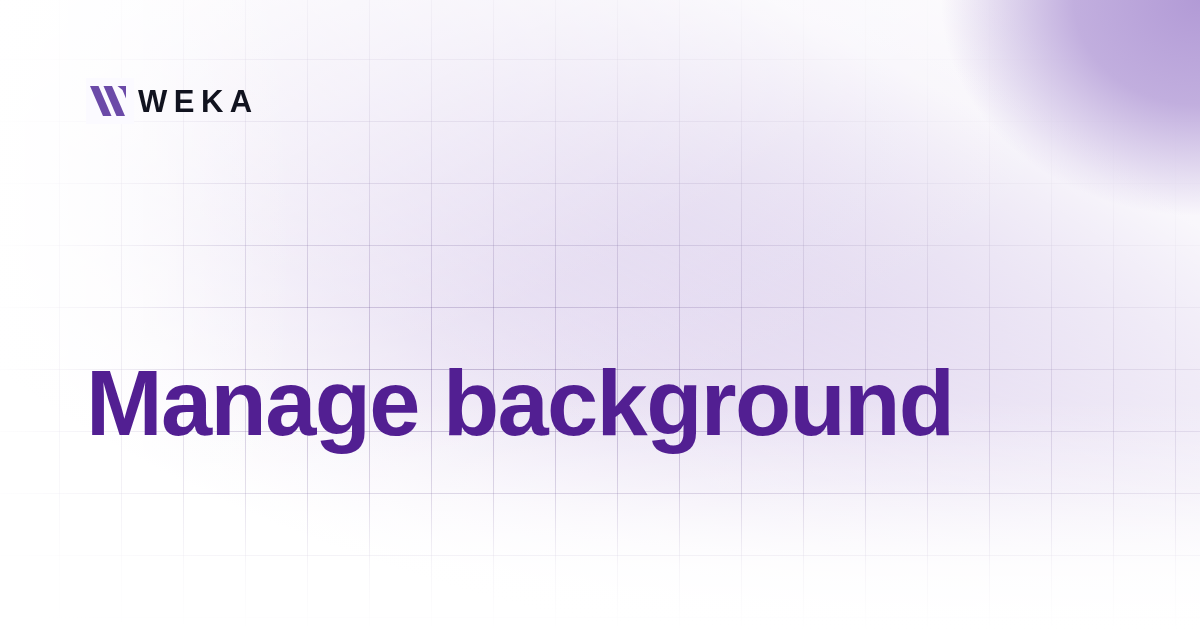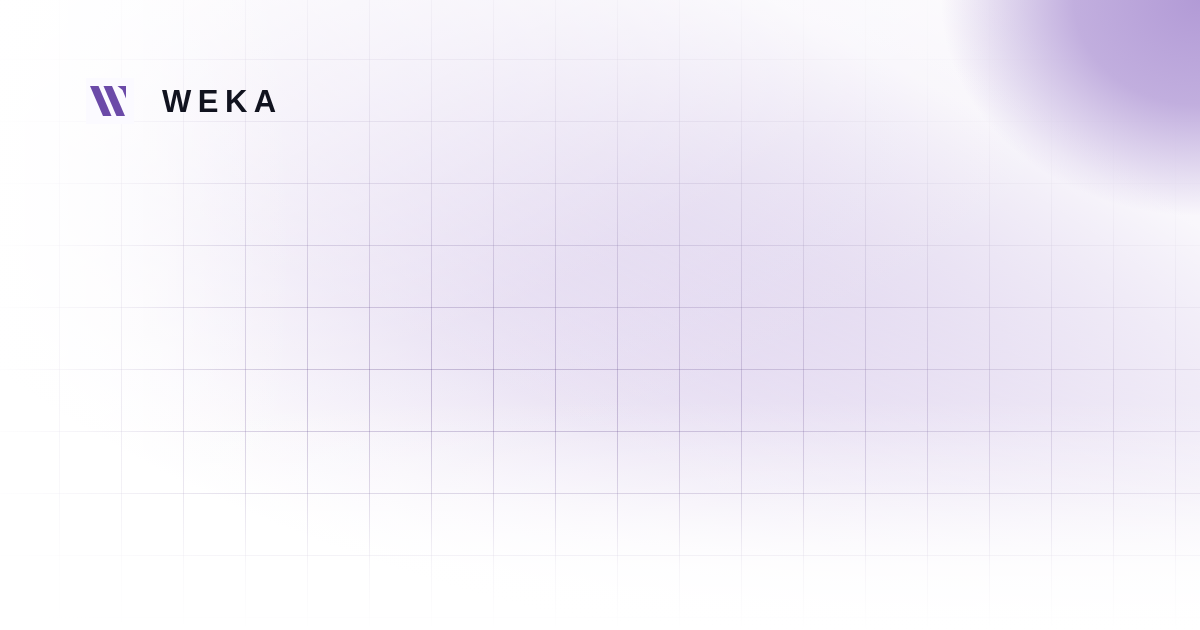--- a/index.html
+++ b/index.html
@@ -85,21 +85,21 @@
       rgba(255,255,255,0.60) 40%,
       rgba(255,255,255,0.18) 72%,
       rgba(255,255,255,0) 100%);
     pointer-events:none;
   }
 
   
   .logo-lockup {
     position:absolute;
     left:86px; top:78px;
-    display:flex; align-items:center; gap:28px;
+    display:flex; align-items:center; gap:4px;
   }
   .logo-mark {
     width:48px; height:46px;
     background:#fbfaff;
     display:flex; align-items:center; justify-content:center;
   }
   .logo-mark svg { display:block; }
   .logo-wordmark {
     font-size:31px;
     font-weight:bold;
@@ -142,15 +142,16 @@
           <polygon points="0,0 8.5,0 21.5,30 13,30"></polygon>
           <polygon points="13.5,0 22,0 35,30 26.5,30"></polygon>
           <polygon points="27.5,0 36,0 36,12.5 32.5,4"></polygon>
         </g>
       </svg>
     </span>
     <span class="logo-wordmark">WEKA</span>
   </div>
 
   <div class="headline">
+    <span class="headline-line">Manage background</span>
   </div>
 
 </div>
 
 </body></html>

